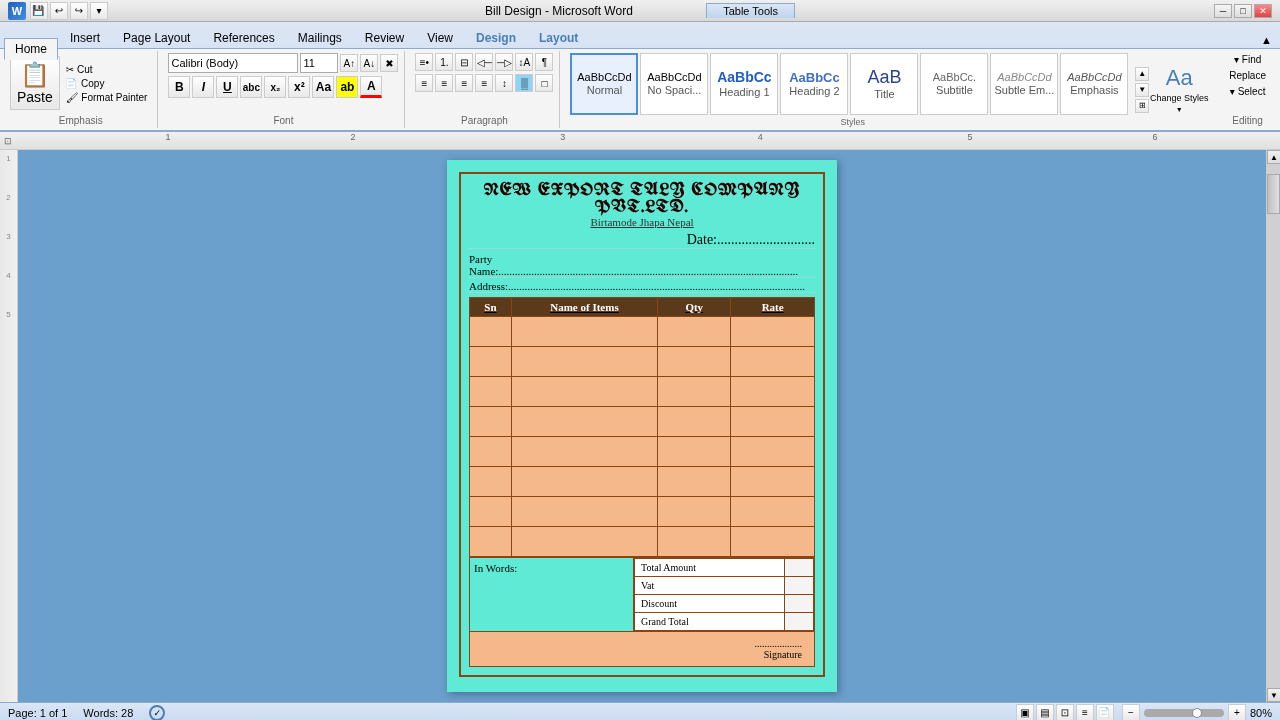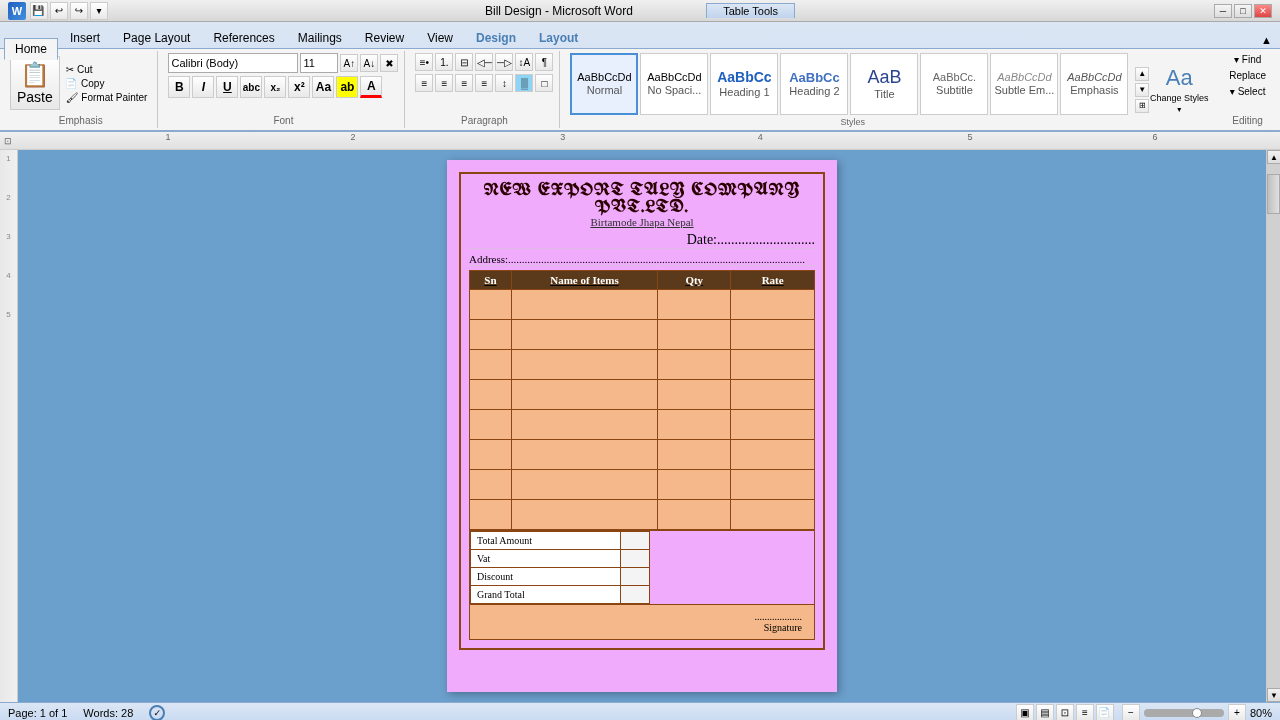--- a/index.html
+++ b/index.html
@@ -294,21 +294,21 @@
       background: white;
       border: 1px solid #888;
       border-radius: 50%;
       position: absolute;
       top: -1px;
       left: 60%;
     }
 
     
     .doc-page {
-      background: #f0abfc;
+      background: #5eead4;
       width: 390px;
       min-height: 500px;
       box-shadow: 2px 2px 8px rgba(0,0,0,0.3);
       padding: 12px;
       font-size: 12px;
     }
 
     
     .bill-container {
       border: 2px solid #8B4513;
@@ -602,20 +602,21 @@
     <div class="doc-page">
       <div class="bill-container">
 
         <div class="bill-header">
           <div class="company-name">NEW EXPORT TALY COMPANY PVT.LTD.</div>
           <div class="company-subtitle">Birtamode Jhapa Nepal</div>
         </div>
 
         <div class="date-row">Date:............................</div>
 
+        <div class="party-row">Party Name:.............................................................................................................</div>
 
         <div class="party-row">Address:............................................................................................................</div>
 
         <table class="bill-table">
           <thead>
             <tr>
               <th style="width:40px;">Sn</th>
               <th style="width:140px;">Name of Items</th>
               <th style="width:70px;">Qty</th>
               <th style="width:80px;">Rate</th>
@@ -667,20 +668,21 @@
             <tr class="data-row">
                 <td></td>
                 <td></td>
                 <td></td>
                 <td></td>
               </tr>
           </tbody>
         </table>
 
         <div class="bottom-section">
+          <div class="in-words">In Words:</div>
           <div class="totals-section">
             <table class="totals-table">
               <tbody>
                   <tr>
                 <td class="label">Total Amount</td>
                 <td class="value"></td>
               </tr>
               <tr>
                 <td class="label">Vat</td>
                 <td class="value"></td>

